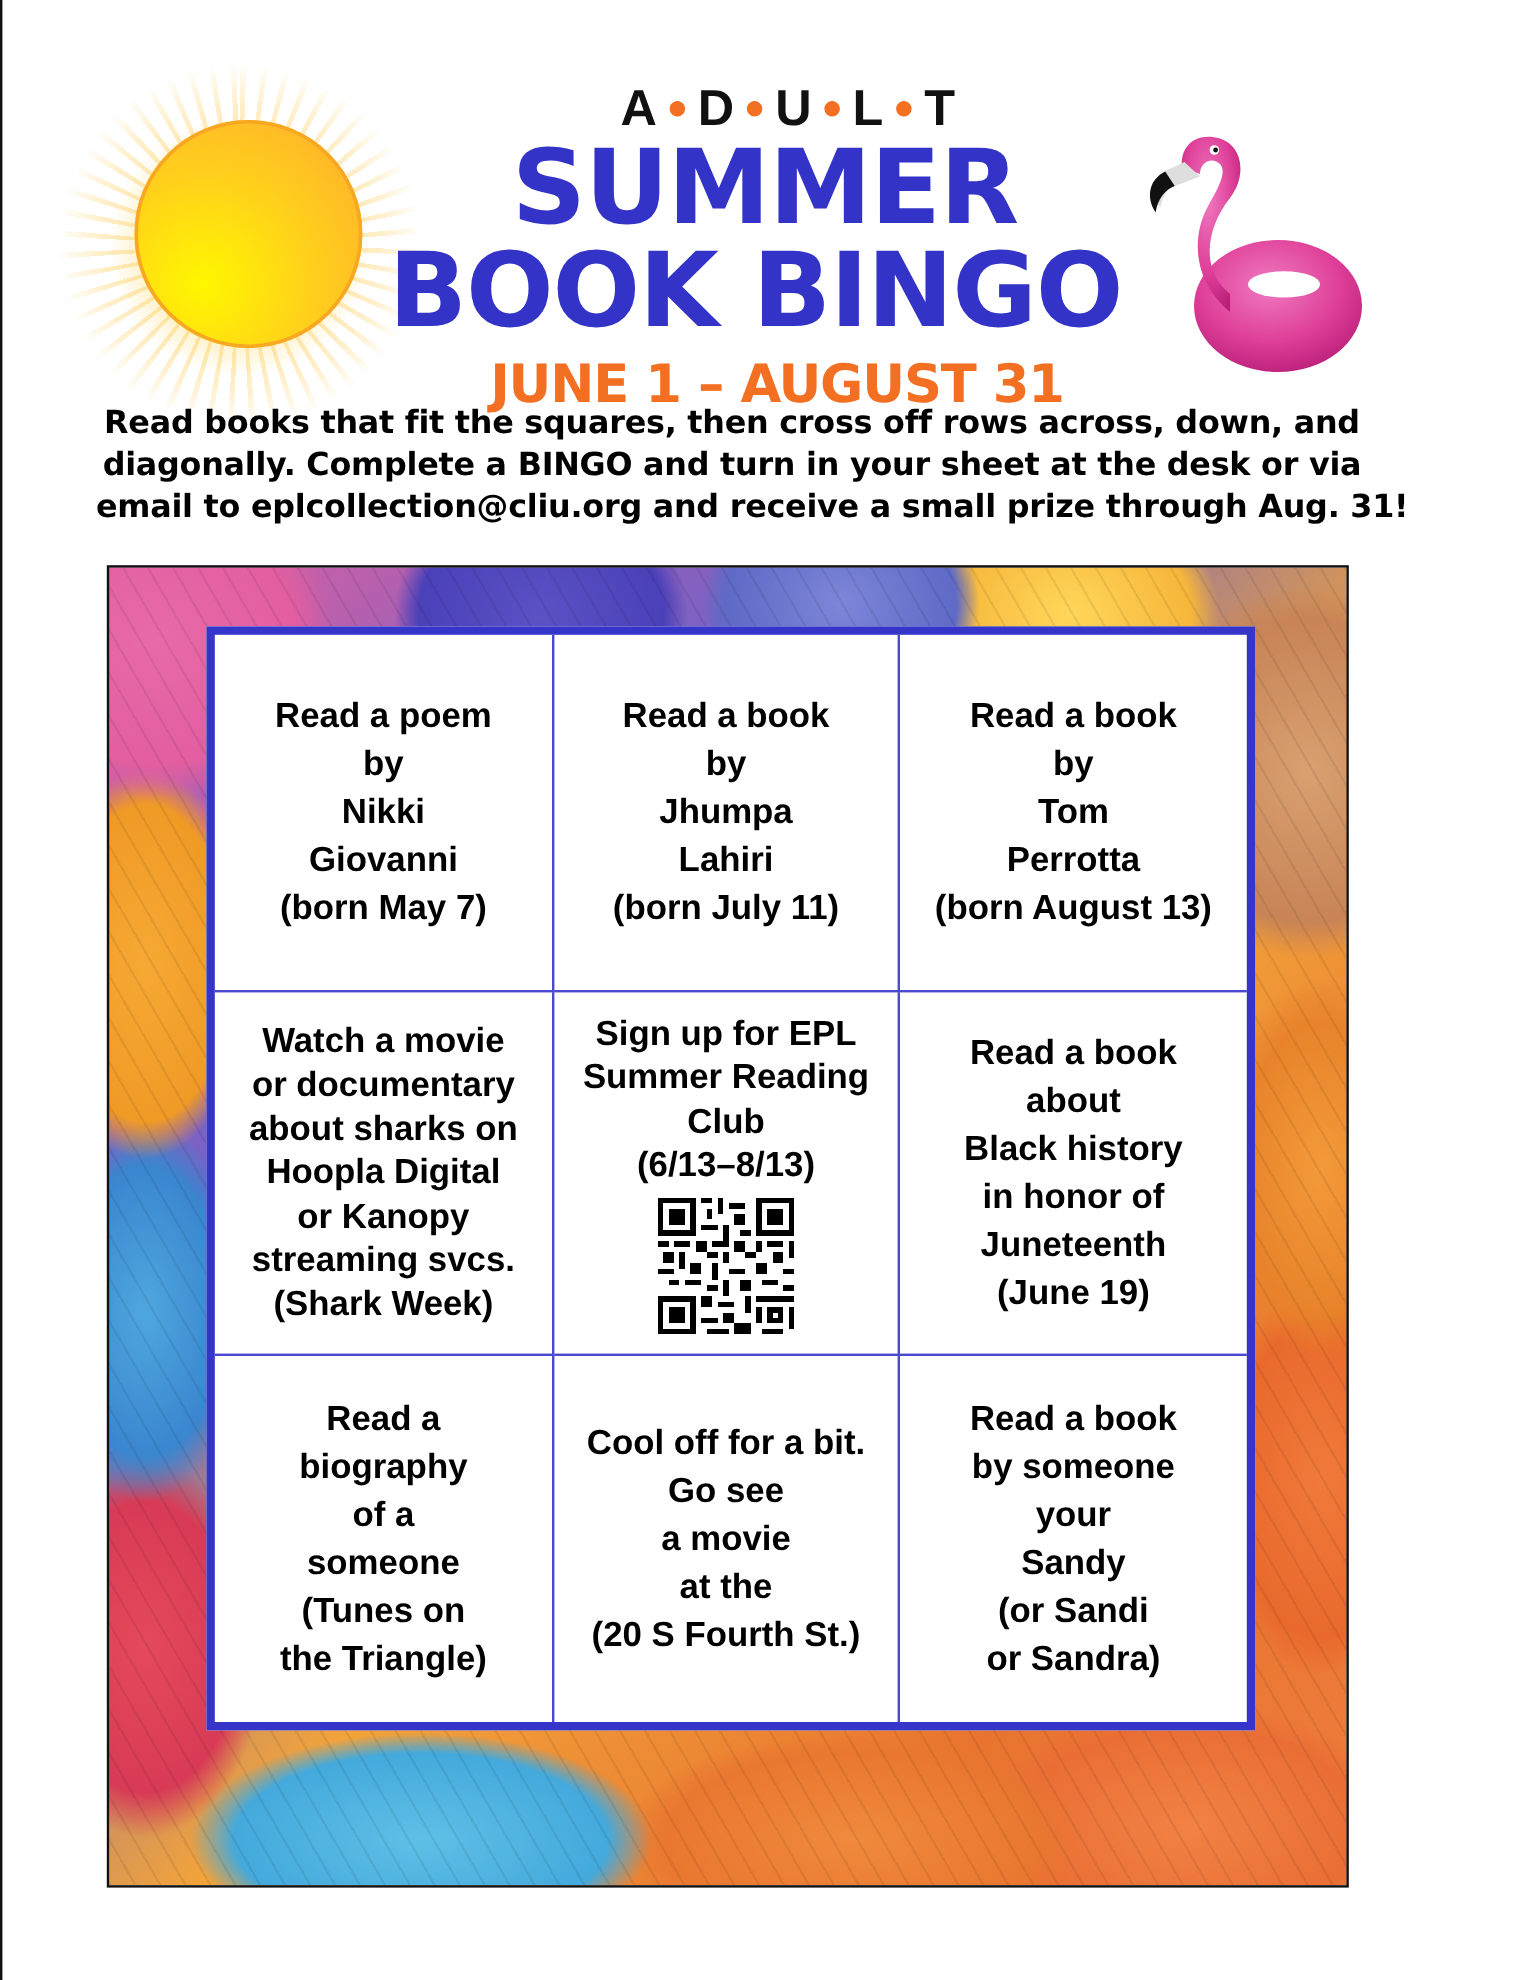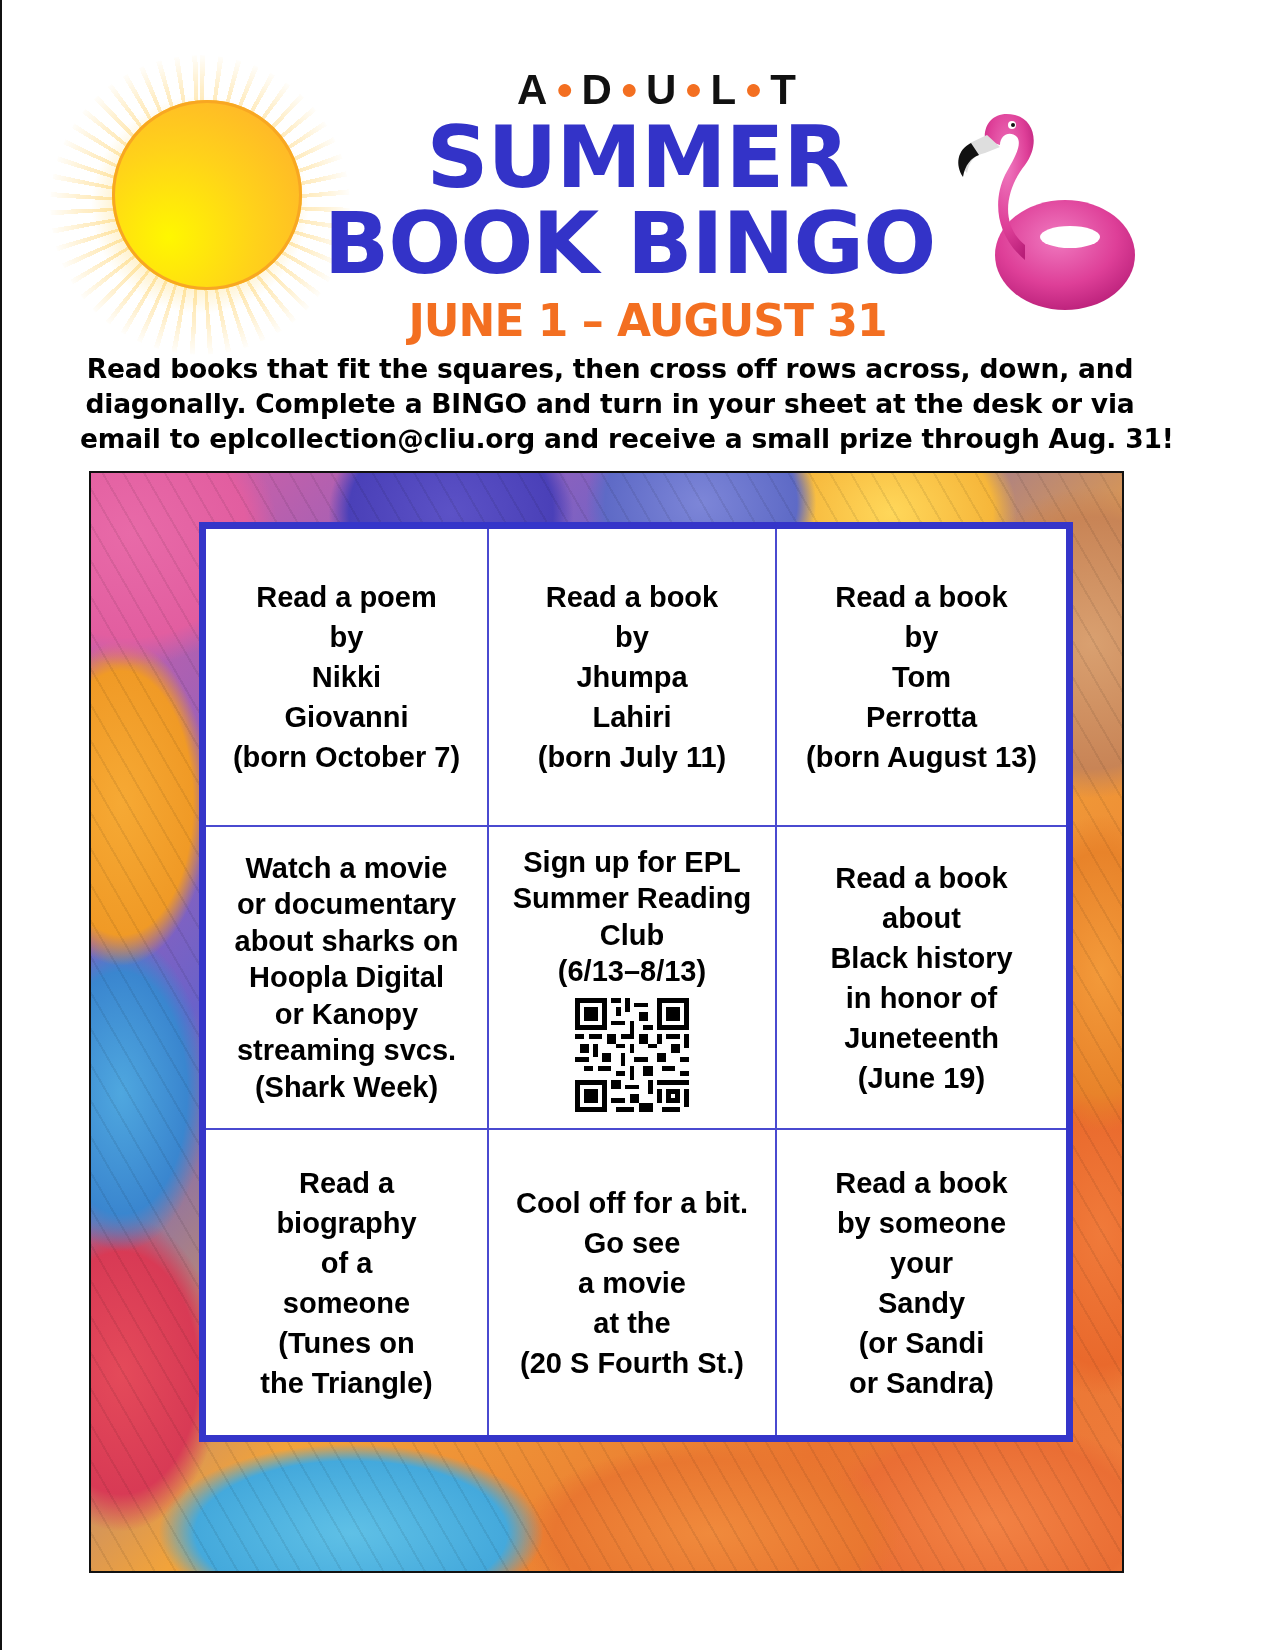--- a/index.html
+++ b/index.html
@@ -44,21 +44,21 @@
     font-family: "DejaVu Sans", sans-serif; letter-spacing: -1px;
   }
   .title1 { top: 112px; font-size: 86px; line-height: 90px; }
   .title2 { top: 198px; font-size: 86px; line-height: 90px; left: -8px; }
   .dates {
     position: absolute; left: 0; width: 1275px; top: 296px; text-align: center; color: #f36f21;
     font-size: 44px; line-height: 50px; font-weight: 700; font-family: "DejaVu Sans", sans-serif;
     letter-spacing: -1px; padding-left: 10px;
   }
   .intro {
-    position: absolute; left: 80px; width: 1060px; top: 351px; text-align: center;
+    position: absolute; left: 80px; width: 1060px; top: 335px; text-align: center;
     font-size: 26.5px; line-height: 35px; font-weight: 700; font-family: "DejaVu Sans", sans-serif;
     letter-spacing: -0.2px;
   }
   .intro span { display: block; white-space: nowrap; }
 
   
   .frame {
     position: absolute; left: 89px; top: 471px; width: 1031px; height: 1098px;
     border: 2px solid #111; overflow: hidden;
     background:
@@ -78,21 +78,21 @@
       linear-gradient(135deg, #e35f9f 0%, #6a62c9 30%, #f2a33a 55%, #e9742f 80%, #ef7d3d 100%);
   }
   .frame::after {
     content: ""; position: absolute; inset: 0; pointer-events: none;
     background: repeating-linear-gradient(60deg, rgba(0,0,0,0.07) 0 2px, rgba(0,0,0,0) 2px 18px);
   }
 
   .grid {
     position: absolute; left: 81px; top: 49px; width: 860px; height: 906px;
     border: 7px solid #3535c9; background: #fff; z-index: 2;
-    display: grid; grid-template-columns: 283px 288px 289px; grid-template-rows: 298px 303px 305px; margin-left: 27px;
+    display: grid; grid-template-columns: 283px 288px 289px; grid-template-rows: 298px 303px 305px;
   }
   .cell {
     display: flex; flex-direction: column; align-items: center; justify-content: center; text-align: center;
     font-weight: 700; font-size: 29px; line-height: 40px; font-family: "Liberation Sans", sans-serif;
     border-right: 2px solid #4a4ad0; border-bottom: 2px solid #4a4ad0; box-sizing: border-box;
   }
   .cell.c3 { border-right: none; }
   .cell.r3 { border-bottom: none; text-align: right; }
   .cell .line { display: block; white-space: nowrap; }
   .cell.dense { line-height: 36.5px; }
@@ -139,21 +139,21 @@
 </div>
 
 <div class="frame">
   <div class="grid">
 
     <div class="cell">
       <span class="line">Read a poem</span>
       <span class="line">by</span>
       <span class="line">Nikki</span>
       <span class="line">Giovanni</span>
-      <span class="line">(born October 7)</span>
+      <span class="line">(born May 7)</span>
     </div>
     <div class="cell">
       <span class="line">Read a book</span>
       <span class="line">by</span>
       <span class="line">Jhumpa</span>
       <span class="line">Lahiri</span>
       <span class="line">(born July 11)</span>
     </div>
     <div class="cell c3">
       <span class="line">Read a book</span>

